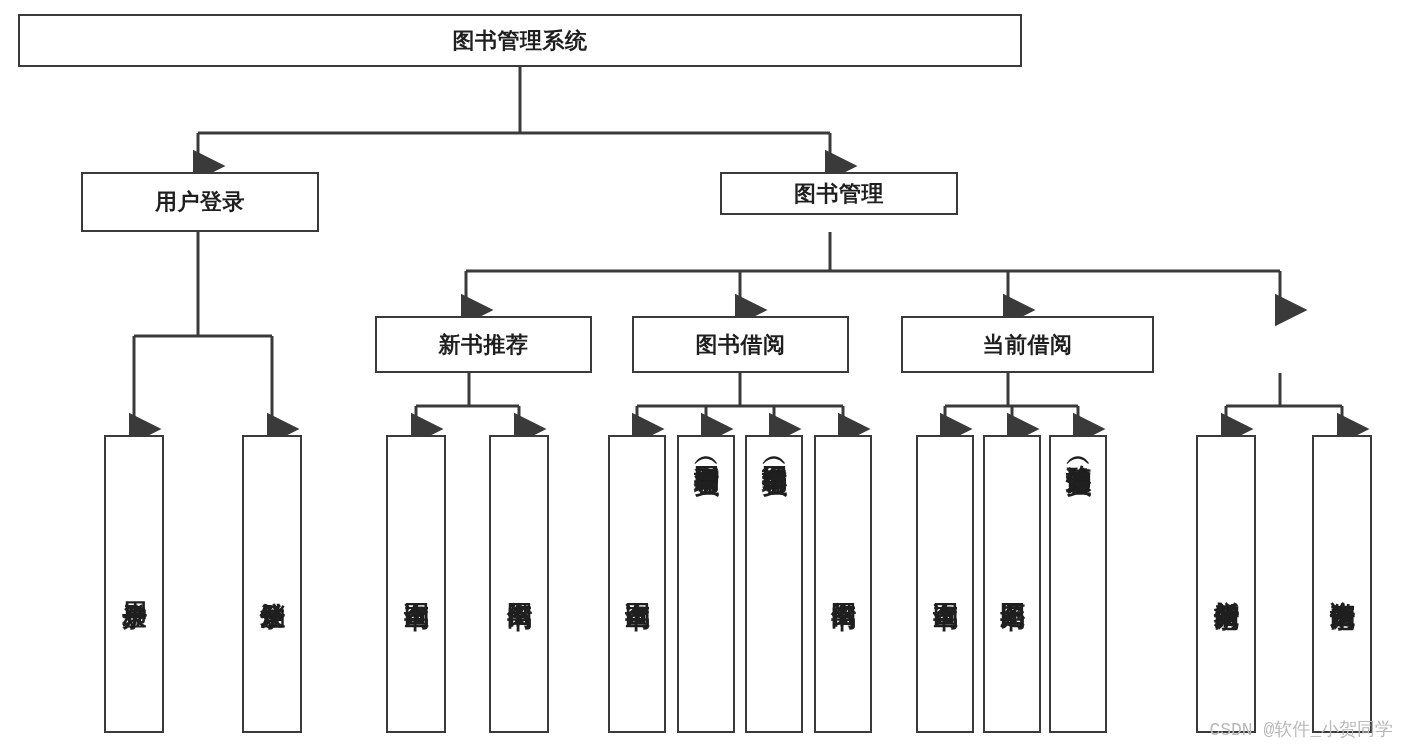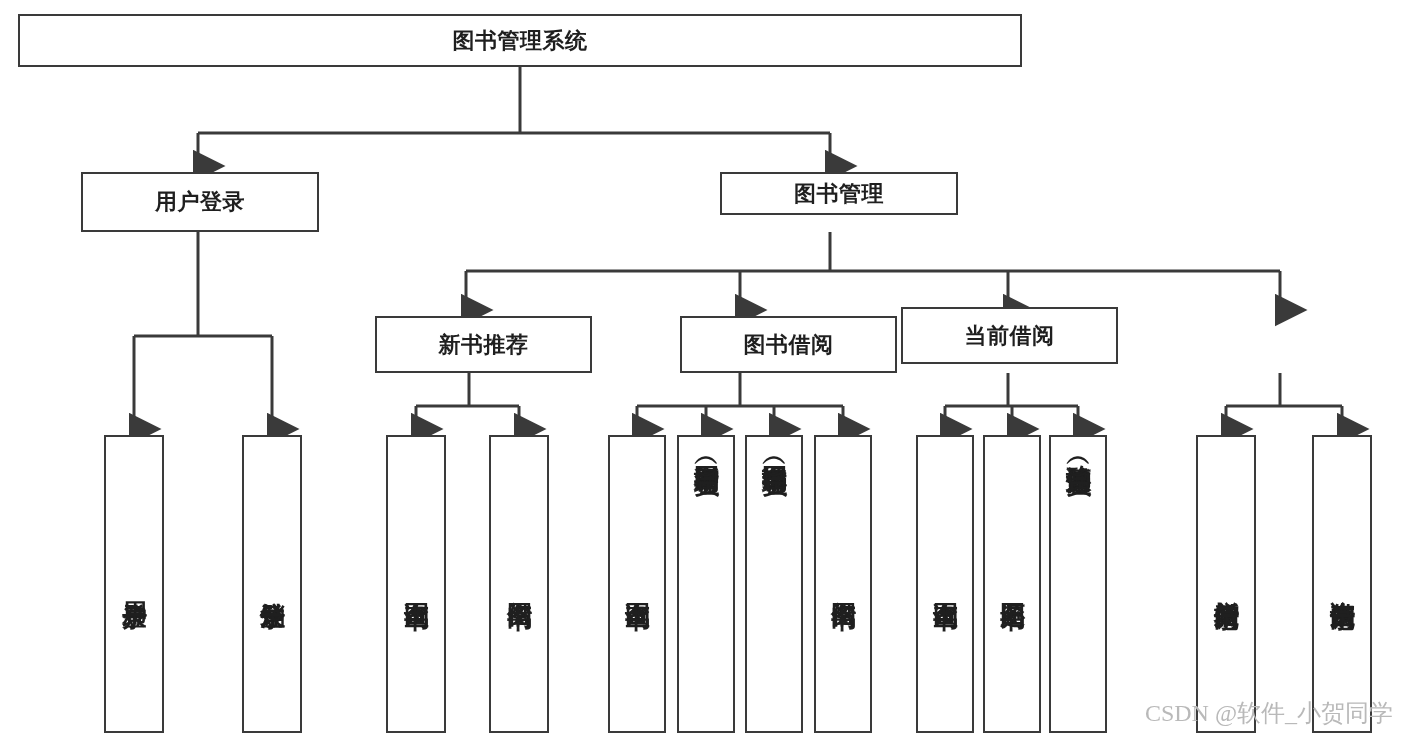--- a/index.html
+++ b/index.html
@@ -62,26 +62,26 @@
     max-height: 100%;
   }
   
   .node.v.mid {
     align-items: center;
     padding-top: 0;
   }
   .watermark {
     position: absolute;
     right: 12px;
-    bottom: 18px;
-    font-size: 24px;
+    bottom: 6px;
+    font-size: 18px;
     color: #b9b9b9;
     white-space: nowrap;
     z-index: 5;
-    font-family: Liberation Serif, serif;
+    font-family: Liberation Mono, monospace;
   }
 </style>
 </head>
 <body>
 
 <div id="canvas">
 
   <svg id="wires" viewBox="0 0 1405 747" xmlns="http://www.w3.org/2000/svg">
     <defs>
       <marker id="arrow" viewBox="0 0 12 12" refX="6" refY="10" markerWidth="11" markerHeight="11" orient="auto-start-reverse">
@@ -139,24 +139,24 @@
   <div class="node h" style="left:81px; top:172px; width:238px; height:60px;">
     <span class="lbl">用户登录</span>
   </div>
   <div class="node h" style="left:712px; top:172px; width:238px; height:43px;margin-left:8px;">
     <span class="lbl">图书管理</span>
   </div>
 
   <div class="node h" style="left:375px; top:316px; width:217px; height:57px;">
     <span class="lbl">新书推荐</span>
   </div>
-  <div class="node h" style="left:632px; top:316px; width:217px; height:57px;margin-left:48px;">
+  <div class="node h" style="left:632px; top:316px; width:217px; height:57px;">
     <span class="lbl">图书借阅</span>
   </div>
-  <div class="node h" style="left:901px; top:307px; width:217px; height:57px;">
+  <div class="node h" style="left:901px; top:316px; width:253px; height:57px;">
     <span class="lbl">当前借阅</span>
   </div>
 
   <div class="node v mid" style="left:104px; top:435px; width:60px; height:298px;">
     <span class="lbl">用户登录</span>
   </div>
   <div class="node v mid" style="left:242px; top:435px; width:60px; height:298px;">
     <span class="lbl">注销登录</span>
   </div>
 

